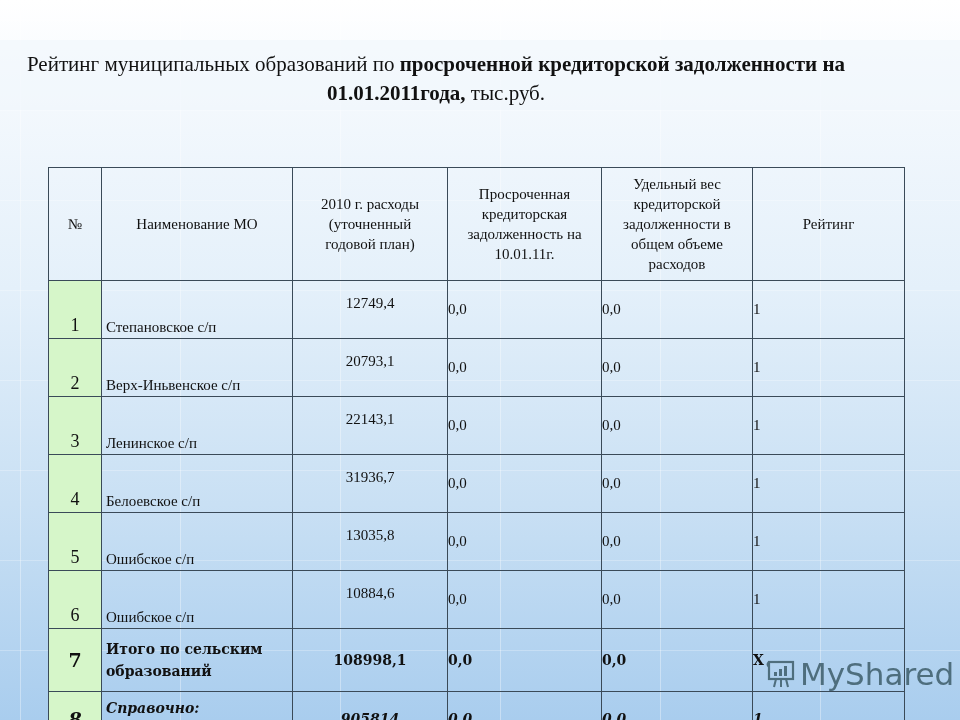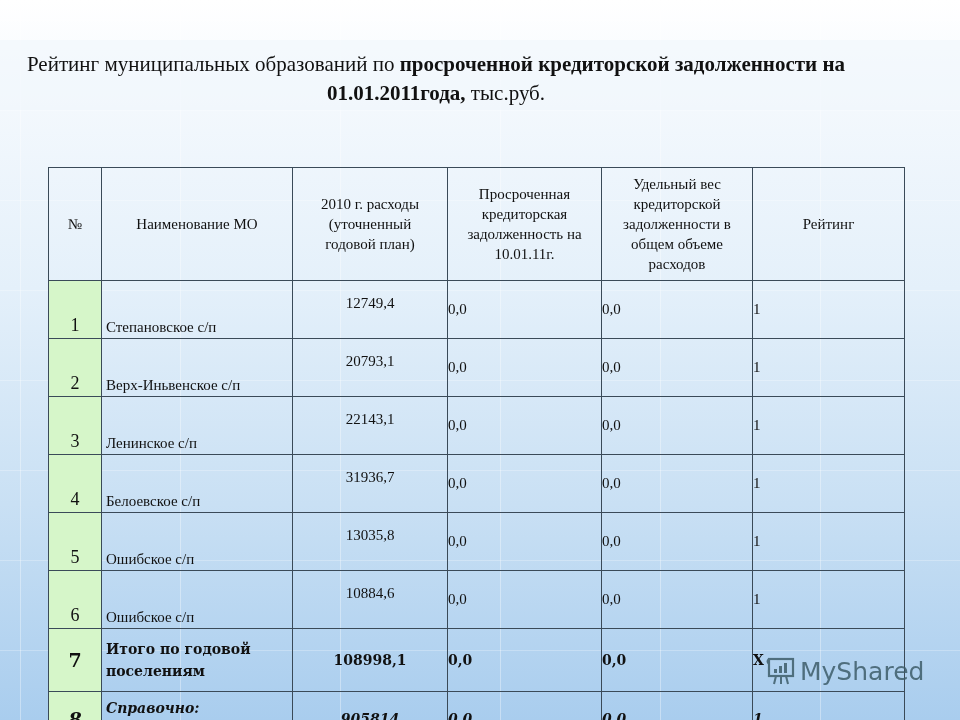--- a/index.html
+++ b/index.html
@@ -55,21 +55,21 @@
     tr.data td { height: 43px; }
     tr.total td { height: 62px; font-weight: bold; font-family: "DejaVu Serif", serif; }
     tr.total .num-cell, tr.ref .num-cell { vertical-align: middle; padding-bottom: 0 !important; font-size: 19px; }
     tr.total .name-cell, tr.ref .name-cell { vertical-align: middle; padding-bottom: 0 !important; font-size: 14px; line-height: 22px; }
     tr.total .val-cell, tr.ref .val-cell { vertical-align: middle; padding-top: 0 !important; font-size: 14px; border-radius: 16px; }
     tr.total .mid-cell, tr.ref .mid-cell { font-size: 14px; }
     tr.ref td { height: 54px; font-weight: bold; font-style: italic; font-family: "DejaVu Serif", serif; }
     .watermark {
       position: absolute; left: 766px; top: 656px;
       display: flex; align-items: center; gap: 4px;
-      color: #3e5d6a; font-family: "DejaVu Sans", sans-serif; font-size: 25px;
+      color: #3e5d6a; font-family: "DejaVu Sans", sans-serif; font-size: 31px;
       opacity: 0.85;
     }
     .watermark svg { display: block; }
   </style>
 </head>
 <body>
 
 <div class="bg-grid"></div>
 <div class="title-band"></div>
 
@@ -140,21 +140,21 @@
     <tr class="data">
       <td class="num-cell">6</td>
       <td class="name-cell">Ошибское с/п</td>
       <td class="val-cell">10884,6</td>
       <td class="mid-cell">0,0</td>
       <td class="mid-cell">0,0</td>
       <td class="mid-cell">1</td>
     </tr>
     <tr class="total">
       <td class="num-cell">7</td>
-      <td class="name-cell">Итого по годовой поселениям</td>
+      <td class="name-cell">Итого по сельским образований</td>
       <td class="val-cell">108998,1</td>
       <td class="mid-cell">0,0</td>
       <td class="mid-cell">0,0</td>
       <td class="mid-cell">X</td>
     </tr>
     <tr class="ref">
       <td class="num-cell">8</td>
       <td class="name-cell">
         <div>Справочно:</div>
         <div>Кудымкарский МР</div>

